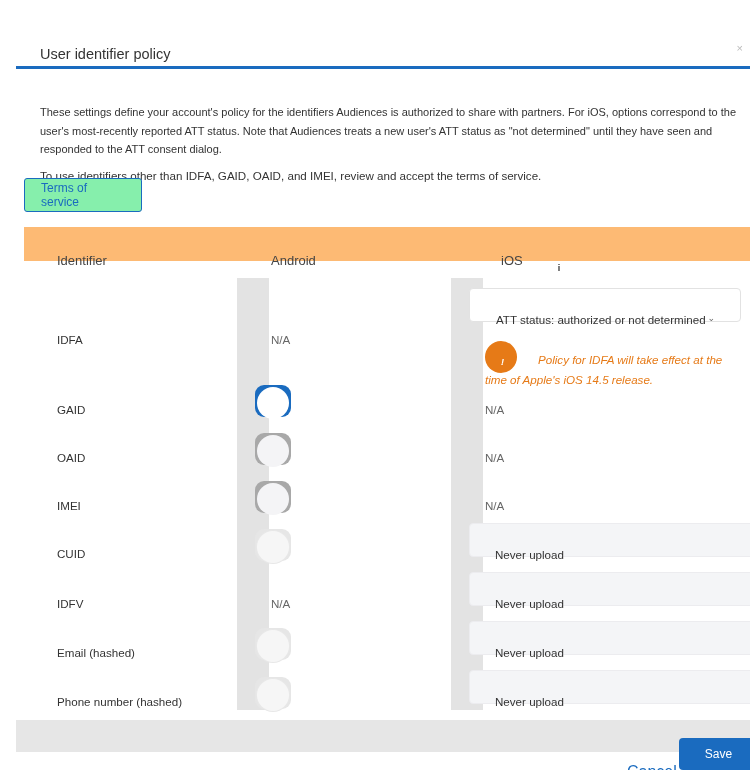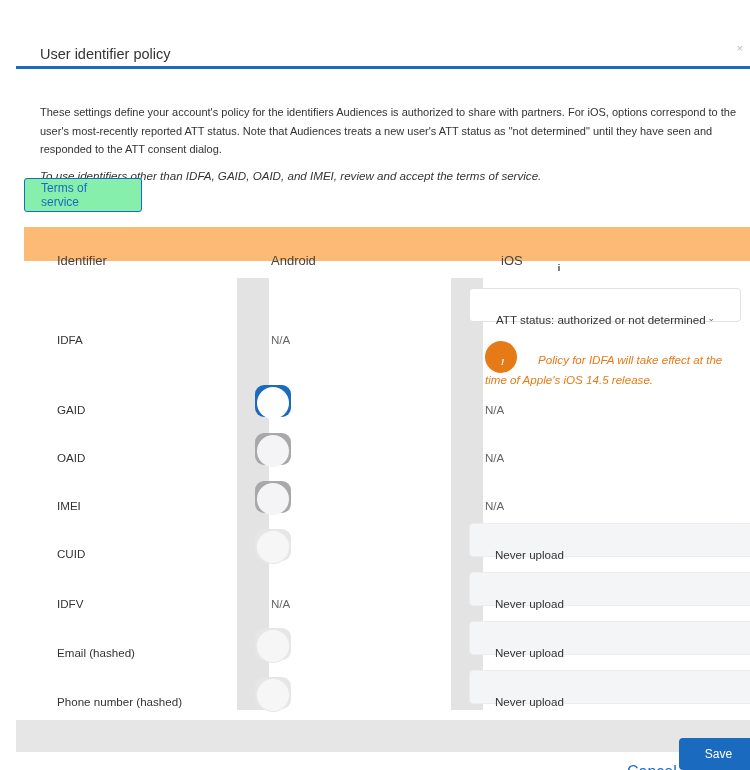--- a/index.html
+++ b/index.html
@@ -4,21 +4,21 @@
 <style>
   * { box-sizing: border-box; margin: 0; padding: 16px; }
   html, body { width: 750px; height: 770px; background: #ffffff; overflow: hidden; }
   body { font-family: "Liberation Sans", "DejaVu Sans", sans-serif; color: #333; position: relative; }
 
   .header { position: absolute; left: 0; top: 0; width: 750px; height: 53px; border-bottom: 3px solid #1a6bbf; }
   .title { position: absolute; left: 8px; top: 14px; font-size: 14.5px; color: #333; }
   .close { position: absolute; right: 7px; top: 10px; font-size: 11px; color: #bbb; cursor: pointer; }
 
   .intro { position: absolute; left: 8px; top: 71px; width: 730px; font-size: 11px; line-height: 18.5px; color: #333; }
-  .tos-text { position: absolute; left: 8px; top: 137px; font-size: 11.6px; color: #333; font-style: italic; }
+  .tos-text { position: absolute; left: 8px; top: 137px; font-size: 11.6px; color: #333; }
   .tos-btn { position: absolute; left: 8px; top: 162px; width: 118px; height: 24px; border: 1px solid #1a6bbf; border-radius: 3px; background: #86efac; color: #1a6bbf; font-size: 12px; display: flex; align-items: center; justify-content: center; cursor: pointer; }
 
   .thead { position: absolute; left: 8px; top: 211px; width: 734px; height: 34px; background: #fdba74; font-size: 13px; color: #444; }
   .thead span { position: absolute; top: 10px; }
   .info-icon { display: inline-block; font-size: 9px; font-weight: bold; vertical-align: super; margin-left: 3px; color: #333; }
 
   .vline { position: absolute; top: 262px; height: 432px; width: 1px; background: #e3e3e3; }
 
   .row-label { position: absolute; left: 25px; font-size: 11.6px; color: #333; }
   .na { position: absolute; font-size: 11.6px; color: #666; }

